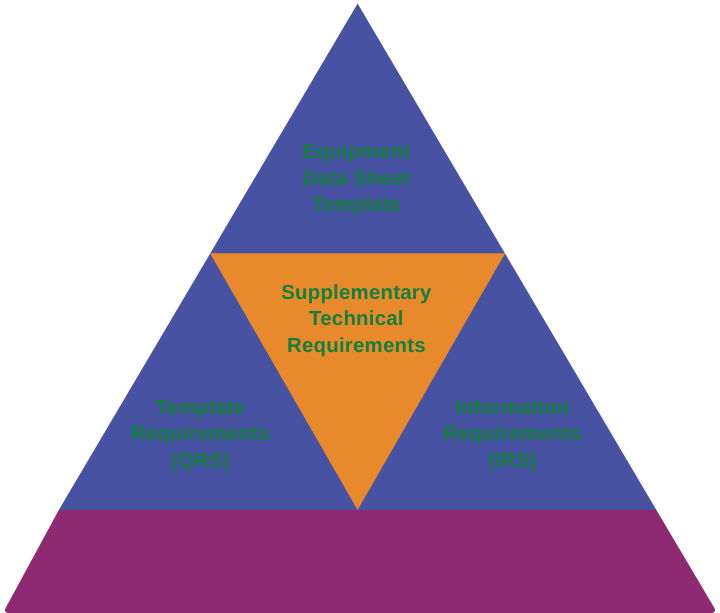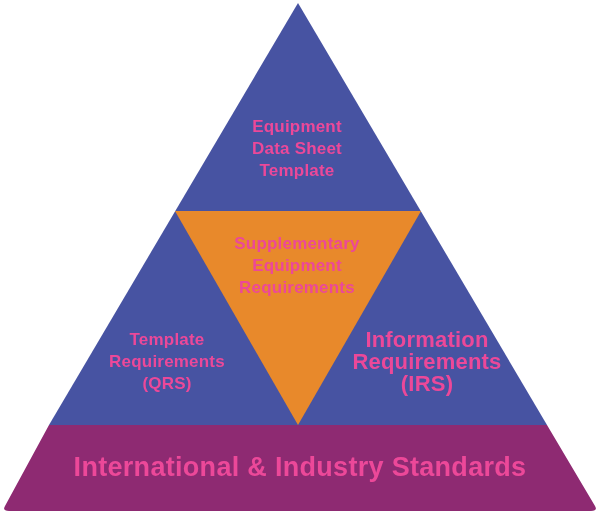--- a/index.html
+++ b/index.html
@@ -17,21 +17,21 @@
   .stage svg {
     position: absolute;
     left: 0;
     top: 0;
     width: 600px;
     height: 511px;
     display: block;
   }
   .label {
     position: absolute;
-    color: #ec4899;
+    color: #15803d;
     font-weight: bold;
     text-align: center;
     white-space: pre-line;
     letter-spacing: 0.2px;
     user-select: none;
   }
   .label-top {
     left: 197px;
     top: 116px;
     width: 200px;
@@ -49,21 +49,21 @@
     left: 82px;
     top: 329px;
     width: 170px;
     font-size: 17px;
     line-height: 22px;
   }
   .label-right {
     left: 342px;
     top: 329px;
     width: 170px;
-    font-size: 22px;
+    font-size: 17px;
     line-height: 22px;
   }
   .label-base {
     left: 0;
     top: 452px;
     width: 600px;
     font-size: 27px;
     line-height: 30px;
     letter-spacing: 0.3px;
   }
@@ -80,26 +80,25 @@
     <path d="M 49 425 L 547 425 L 595 506 Q 598 511 591 511 L 9 511 Q 2 511 5 506 Z" fill="#8e2a72"></path>
 
     <polygon points="175,211 421,211 298,425" fill="#e8892b"></polygon>
   </svg>
 
   <div class="label label-top">Equipment
 Data Sheet
 Template</div>
 
   <div class="label label-center">Supplementary
-Equipment
+Technical
 Requirements</div>
 
   <div class="label label-left">Template
 Requirements
 (QRS)</div>
 
   <div class="label label-right">Information
 Requirements
 (IRS)</div>
 
-  <div class="label label-base">International &amp; Industry Standards</div>
 
 </div>
 
 </body></html>

